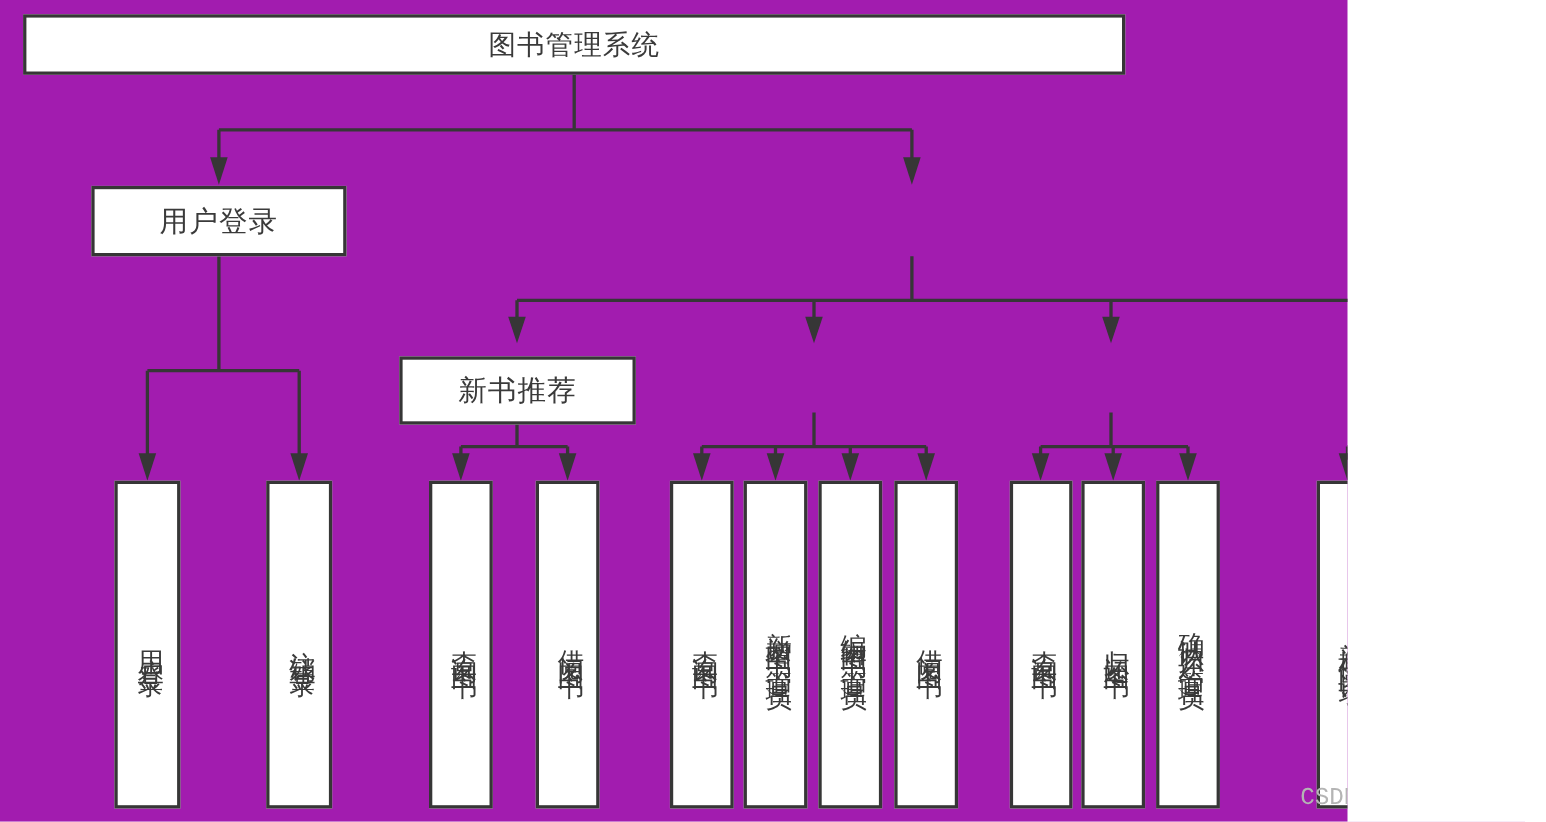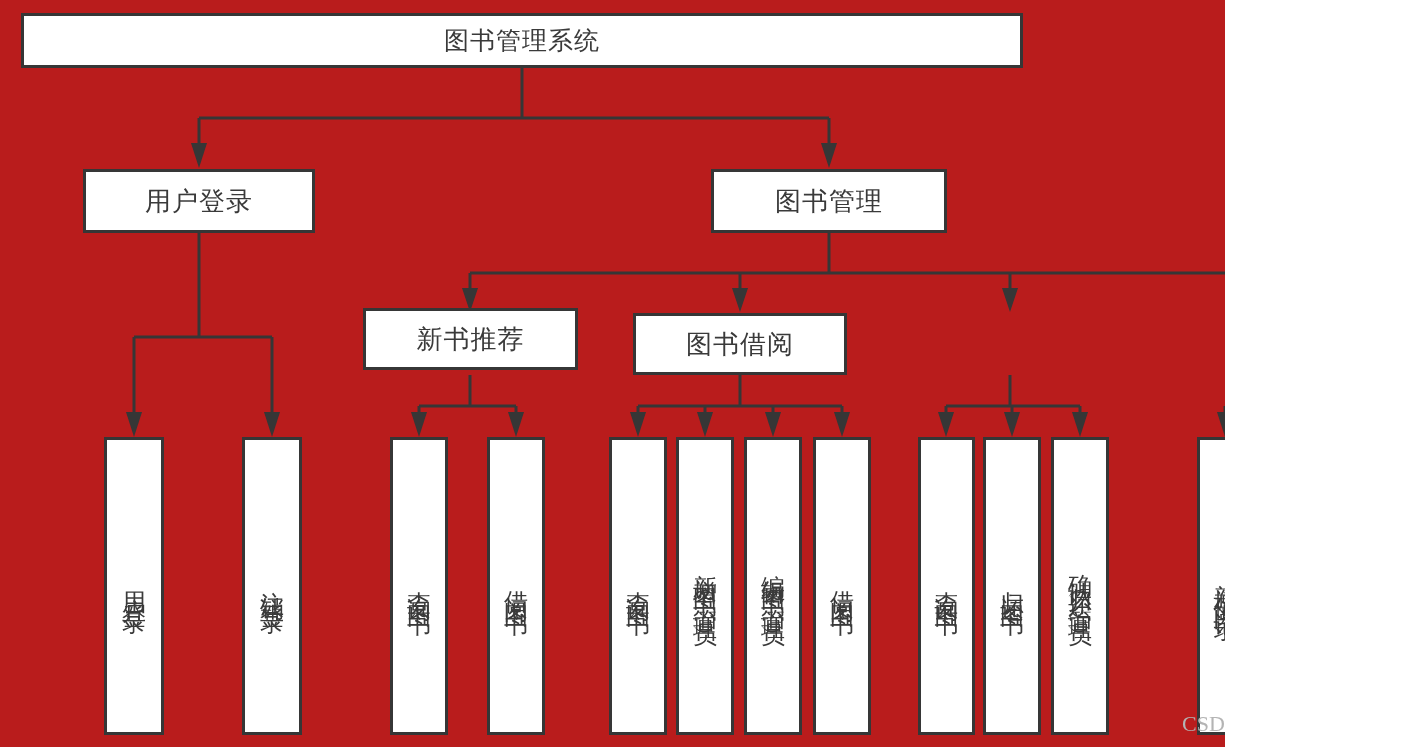--- a/index.html
+++ b/index.html
@@ -1,22 +1,22 @@
 <!DOCTYPE html>
 <html><head>
 <meta charset="utf-8">
 <style>
   html, body { margin: 0; padding: 0; background: #ffffff; }
   #canvas {
     position: relative;
     width: 1225px;
     height: 747px;
-    background: #b91c1c;
+    background: #a21caf;
     overflow: hidden;
-    font-family: Liberation Serif, serif;
+    font-family: Liberation Mono, monospace;
   }
   #connectors {
     position: absolute;
     left: 0; top: 0;
     width: 1405px; height: 747px;
   }
   .node {
     position: absolute;
     box-sizing: border-box;
     background: #ffffff;
@@ -91,29 +91,23 @@
     </g>
   </svg>
 
   <div class="node h root" style="left:21px;top:13px;width:1002px;height:55px">
     <span>图书管理系统</span>
   </div>
 
   <div class="node h" style="left:83px;top:169px;width:232px;height:64px">
     <span>用户登录</span>
   </div>
-  <div class="node h" style="left:711px;top:169px;width:236px;height:64px">
-    <span>图书管理</span>
-  </div>
 
-  <div class="node h" style="left:363px;top:308px;width:215px;height:62px">
+  <div class="node h" style="left:363px;top:324px;width:215px;height:62px">
     <span>新书推荐</span>
-  </div>
-  <div class="node h" style="left:633px;top:313px;width:214px;height:62px">
-    <span>图书借阅</span>
   </div>
 
   <div class="node v" style="left:104px;top:437px;width:60px;height:298px">
     <span>用户登录</span>
   </div>
   <div class="node v" style="left:242px;top:437px;width:60px;height:298px">
     <span>注销登录</span>
   </div>
 
   <div class="node v" style="left:390px;top:437px;width:58px;height:298px">

